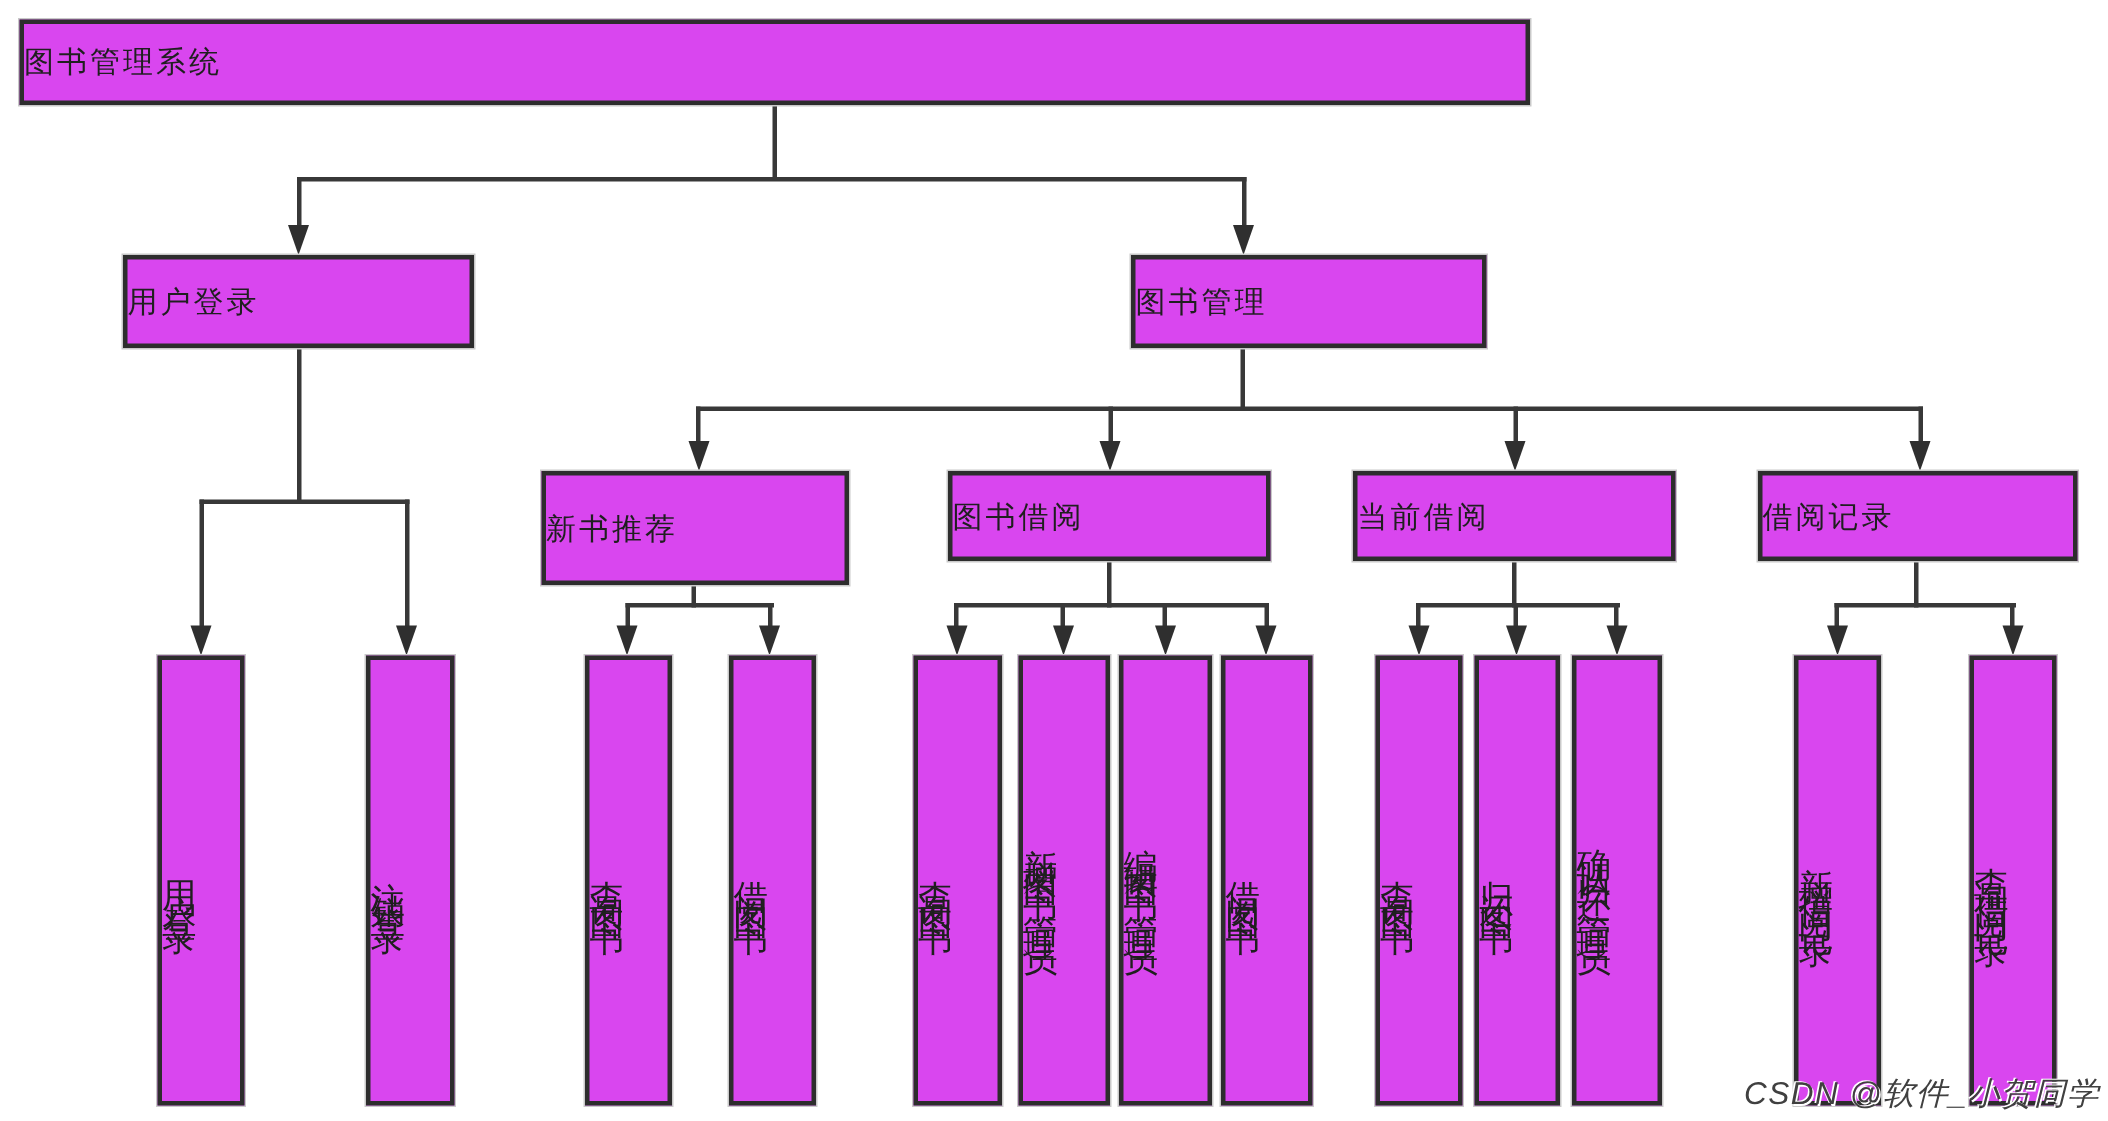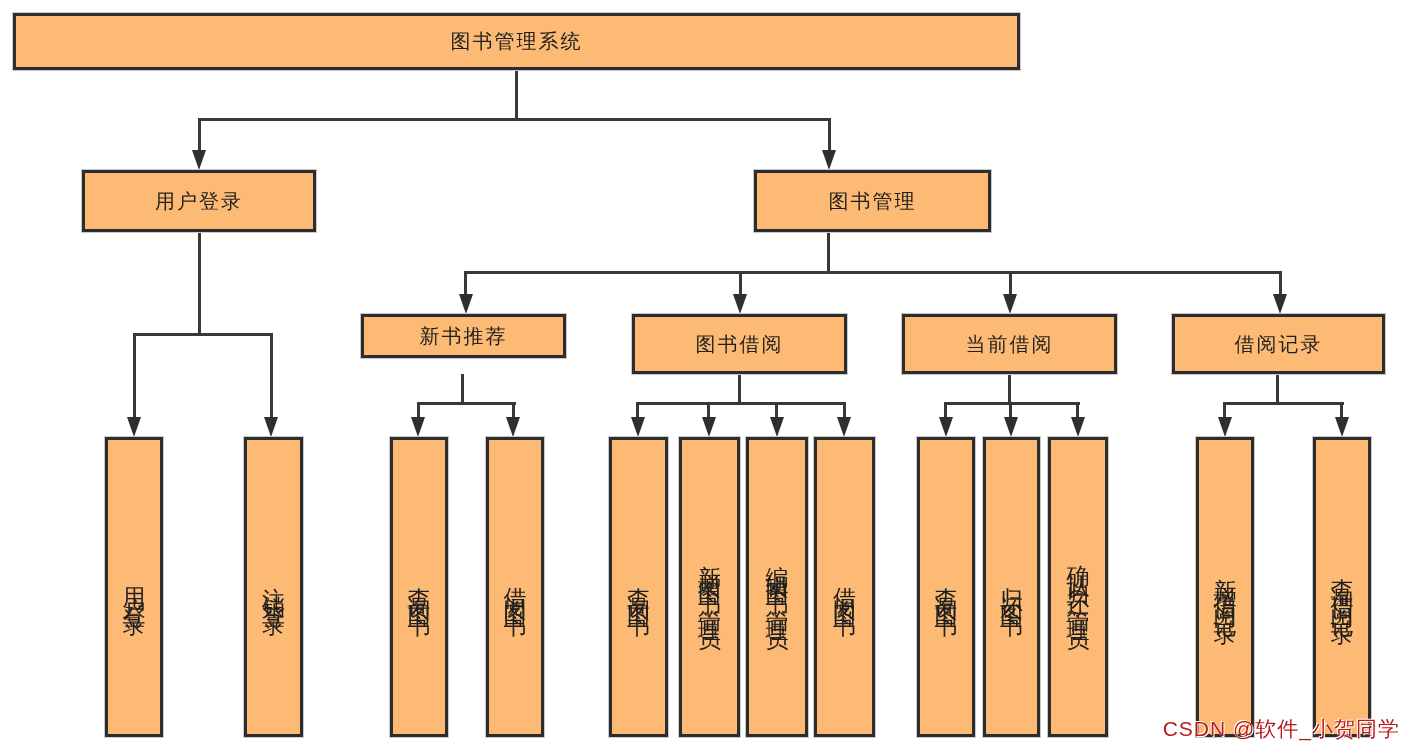--- a/index.html
+++ b/index.html
@@ -2,40 +2,41 @@
 <html><head>
 <meta charset="utf-8">
 <style>
   html,body{margin:0;padding:0;background:#ffffff;}
   .canvas{
     position:relative;width:1405px;height:747px;background:#ffffff;
     font-family:"Liberation Sans","DejaVu Sans",sans-serif;
     overflow:hidden;
   }
   .box{
-    position:absolute;box-sizing:border-box;background:#fdba74;
+    position:absolute;box-sizing:border-box;background:#d946ef;
     border:3px solid #2d2d2d;box-shadow:0 0 0 1px #c9c9c9;
-    display:flex;align-items:center;justify-content:center;
+    display:flex;align-items:center;justify-content:flex-start;
     color:#1f1f1f;z-index:2;
   }
   .hlabel{font-size:20px;letter-spacing:2px;white-space:nowrap;}
   .vtext{
     writing-mode:vertical-rl;text-orientation:mixed;
     font-size:23px;letter-spacing:9px;line-height:1;white-space:nowrap;
   }
   .line{position:absolute;background:#383838;z-index:1;}
   .ahead{
     position:absolute;width:0;height:0;z-index:1;
     border-left:7px solid transparent;border-right:7px solid transparent;
     border-top:20px solid #2f2f2f;
   }
   .watermark{
     position:absolute;right:5px;bottom:4px;z-index:5;
-    font-size:21px;color:#b91c1c;letter-spacing:1px;
+    font-size:21px;color:#404040;letter-spacing:1px;
     text-shadow:1px 1px 0 #ffffff,-1px -1px 0 #ffffff;
+    font-style:italic;
   }
 </style>
 </head>
 <body>
 
 <div class="canvas">
 
   <div class="line" style="left:515px;top:70px;width:3px;height:50px;"></div>
   <div class="line" style="left:198px;top:118px;width:633px;height:3px;"></div>
   <div class="line" style="left:198px;top:118px;width:3px;height:36px;"></div>
@@ -99,21 +100,21 @@
     <span class="hlabel">图书管理系统</span>
   </div>
 
   <div class="box" style="left:82px;top:170px;width:234px;height:62px;">
     <span class="hlabel">用户登录</span>
   </div>
   <div class="box" style="left:710px;top:170px;width:237px;height:62px;margin-left:44px;">
     <span class="hlabel">图书管理</span>
   </div>
 
-  <div class="box" style="left:361px;top:314px;width:205px;height:44px;">
+  <div class="box" style="left:361px;top:314px;width:205px;height:76px;">
     <span class="hlabel">新书推荐</span>
   </div>
   <div class="box" style="left:632px;top:314px;width:215px;height:60px;">
     <span class="hlabel">图书借阅</span>
   </div>
   <div class="box" style="left:902px;top:314px;width:215px;height:60px;">
     <span class="hlabel">当前借阅</span>
   </div>
   <div class="box" style="left:1172px;top:314px;width:213px;height:60px;">
     <span class="hlabel">借阅记录</span>

